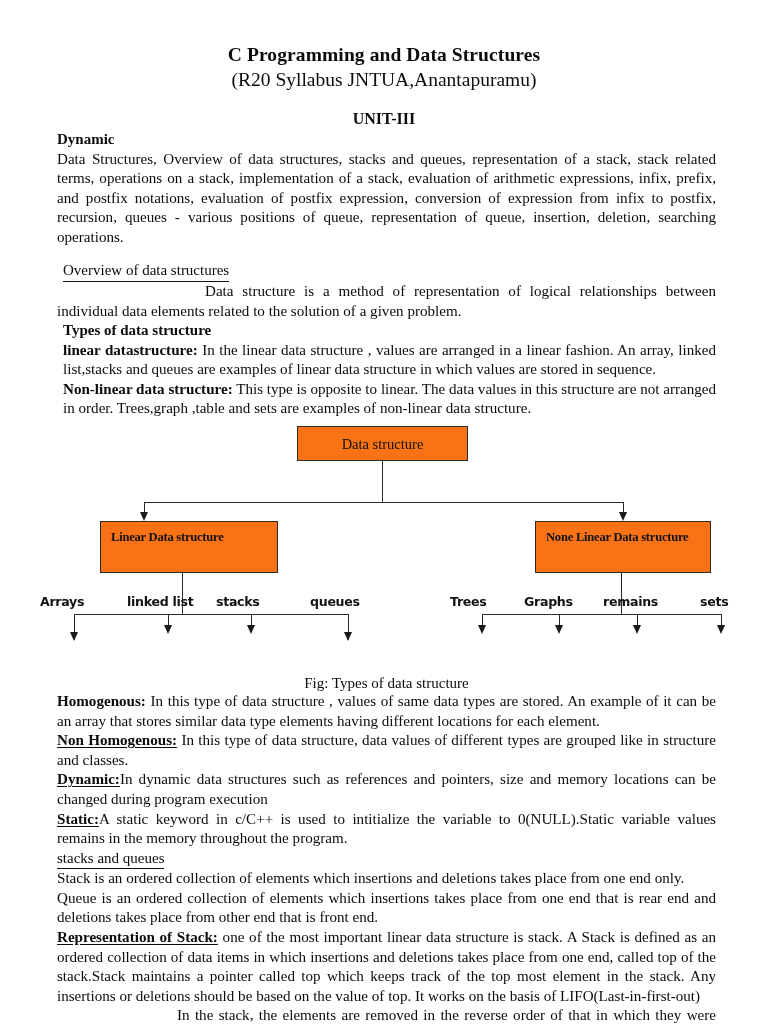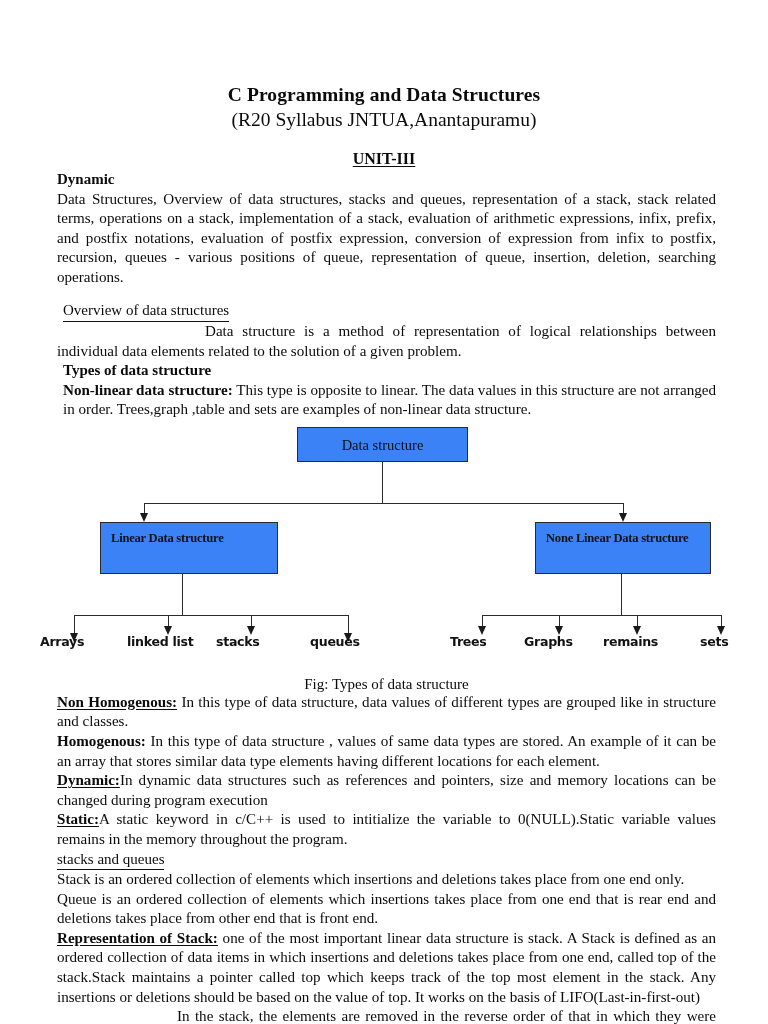--- a/index.html
+++ b/index.html
@@ -14,21 +14,20 @@
     overflow: hidden;
     font-family: "Liberation Serif", "DejaVu Serif", serif;
     color: #0b0b0b;
   }
   .page {
     position: relative;
     width: 768px;
     height: 912px;
     padding: 16px;
     box-sizing: border-box;
-    margin-top: 40px;
   }
   .doc-title {
     text-align: center;
     font-weight: bold;
     font-size: 19.5px;
     line-height: 25px;
     margin: 0;
     padding-top: 26px;
     letter-spacing: 0.1px;
   }
@@ -41,21 +40,20 @@
   }
   .unit-heading {
     text-align: center;
     font-weight: bold;
     font-size: 16px;
     margin: 0;
     padding-top: 18px;
     padding-bottom: 2px;
   }
   .unit-heading span {
-    text-decoration: underline;
     text-underline-offset: 2px;
   }
   .body-col {
     padding: 0 36px 0 41px;
   }
   .h-bold {
     font-weight: bold;
     font-size: 15px;
     line-height: 19.5px;
     margin: 0;
@@ -105,21 +103,21 @@
   
   .diagram {
     position: relative;
     width: 768px;
     height: 240px;
     margin: 0;
   }
   .node-box {
     position: absolute;
     border: 1.4px solid #2b2b2b;
-    background: #3b82f6;
+    background: #f97316;
     box-sizing: border-box;
   }
   .node-box .label-center {
     font-family: "Liberation Serif", "DejaVu Serif", serif;
     font-size: 14.5px;
     text-align: center;
     line-height: 34px;
     color: #111;
   }
   .node-box .label-topleft {
@@ -180,20 +178,21 @@
     <div class="h-bold">Dynamic</div>
     <p class="para">Data Structures, Overview of data structures, stacks and queues, representation of a  stack,  stack related terms, operations on a stack, implementation of a stack, evaluation of arithmetic expressions, infix, prefix, and postfix notations, evaluation of postfix expression, conversion of expression  from  infix to postfix, recursion, queues - various positions of queue, representation of queue, insertion, deletion, searching operations.</p>
 
     <div class="sec-gap-1"></div>
 
     <div class="ind-1">
       <span class="h-bold-ul">Overview of data structures</span>
     </div>
     <p class="para"><span class="lead-indent"></span><span>Data structure is a method of representation of logical relationships between individual data elements related to the solution of a given problem.</span></p>
     <div class="h-bold ind-1">Types of data structure</div>
+    <p class="para ind-1"><b>linear datastructure:</b><span> In the linear data structure , values are arranged in a linear fashion. An array, linked list,stacks and queues are examples of linear data structure in which values are stored in sequence.</span></p>
     <p class="para ind-1"><b>Non-linear data structure:</b><span> This type is opposite to linear. The data values in this structure are not arranged in order. Trees,graph ,table and sets are examples of non-linear data structure.</span></p>
 
   </div>
 
   <div class="diagram">
 
     <div class="node-box" style="left:281px; top:7px; width:171px; height:35px;">
       <div class="label-center">Data structure</div>
     </div>
 
@@ -242,22 +241,22 @@
   <div class="leaf-label" style="left:310px;">queues</div>
   <div class="leaf-label" style="left:450px;">Trees</div>
   <div class="leaf-label" style="left:524px;">Graphs</div>
   <div class="leaf-label" style="left:603px;">remains</div>
   <div class="leaf-label" style="left:700px;">sets</div>
 
   <div class="body-col" style="padding-top:14px;">
 
     <p class="fig-caption">Fig: Types of data structure</p>
 
+    <p class="para"><b>Homogenous:</b><span> In this type of data structure , values of same data types are stored. An example of it can be an array that stores similar data type elements having different locations for each element.</span></p>
     <p class="para"><b class="ul-run">Non Homogenous:</b><span> In this type of data structure, data values of different types are grouped like in structure and classes.</span></p>
-    <p class="para"><b>Homogenous:</b><span> In this type of data structure , values of same data types are stored. An example of it can be an array that stores similar data type elements having different locations for each element.</span></p>
     <p class="para"><b class="ul-run">Dynamic:</b><span>In dynamic data structures such as references and pointers, size and memory locations can be changed during program execution</span></p>
     <p class="para"><b class="ul-run">Static:</b><span>A static keyword in c/C++ is used to intitialize the variable to 0(NULL).Static variable values remains in the memory throughout the program.</span></p>
 
     <div>
       <span class="h-bold-ul">stacks and queues</span>
     </div>
 
     <p class="para-nj">Stack is an ordered collection of elements which insertions and deletions takes place from one end only.</p>
     <p class="para">Queue is an ordered collection of elements which insertions takes place from one end that is rear end and deletions takes place from other end that is front end.</p>
     <p class="para"><b class="ul-run">Representation of Stack:</b><span>  one of the most important linear data structure is stack. A Stack is defined as an ordered collection of data items in which insertions and deletions takes place from one end, called top of the stack.Stack maintains a pointer called top which keeps track of the top most element in the stack. Any insertions or deletions should be based on the value of top. It works on the basis of LIFO(Last-in-first-out)</span></p>

